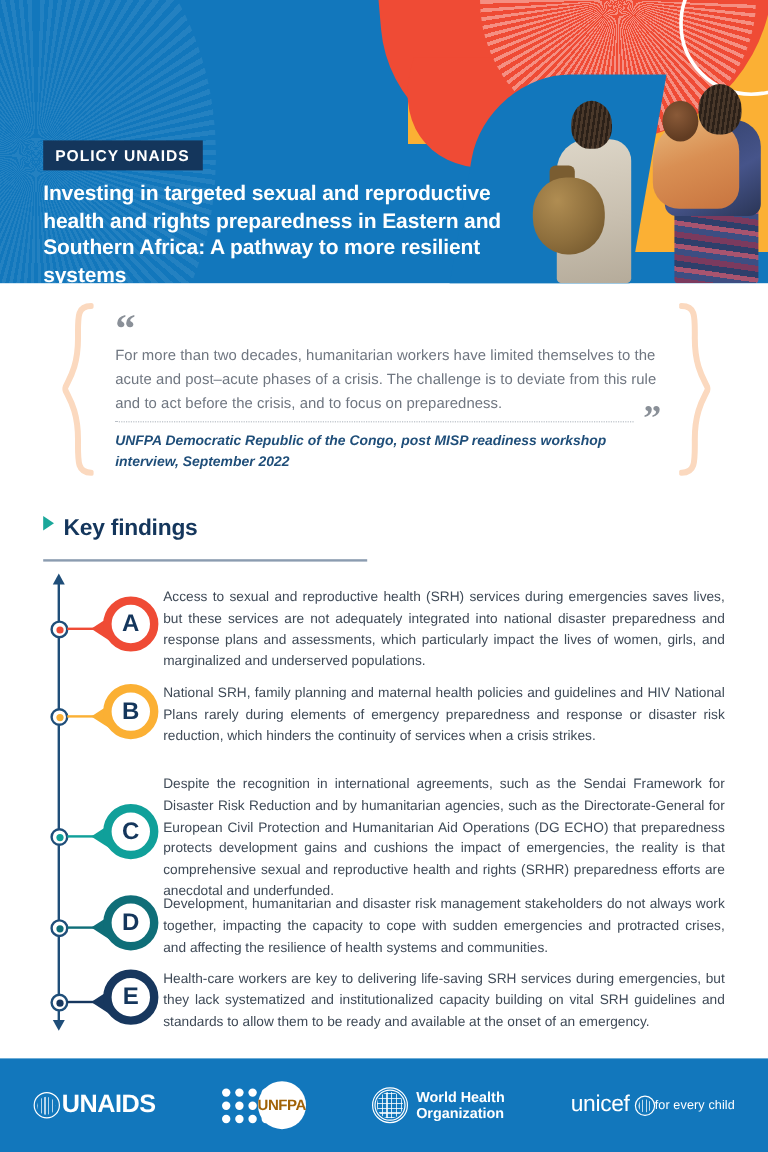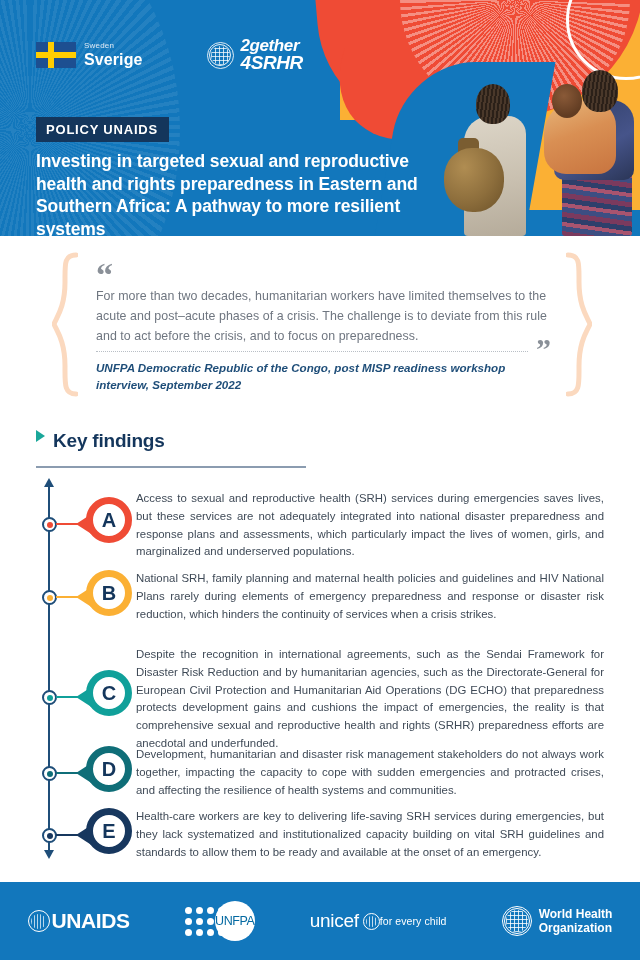--- a/index.html
+++ b/index.html
@@ -280,21 +280,21 @@
 
   .unfpa-dots {
     display: grid; grid-template-columns: repeat(4, 7px); grid-template-rows: repeat(3, 7px);
     gap: 4px; margin-right: -10px;
   }
   .unfpa-dots i { display: block; width: 7px; height: 7px; border-radius: 50%; background: #fff; }
   .unfpa-circ {
     width: 40px; height: 40px; border-radius: 50%; background: #fff;
     display: flex; align-items: center; justify-content: center; position: relative; z-index: 2;
   }
-  .unfpa-word { font-size: 12.5px; font-weight: 400; color: #0369a1; letter-spacing: -.4px; }
+  .unfpa-word { font-size: 12.5px; font-weight: 700; color: #a16207; letter-spacing: -.4px; }
 
   .unicef-box { color: #fff; text-align: left; }
   .unicef-top { display: flex; align-items: center; gap: 4px; }
   .unicef-word { font-size: 19px; letter-spacing: -.3px; font-weight: 400; }
   .unicef-mark {
     width: 17px; height: 17px; border-radius: 50%; border: 1.2px solid #fff; position: relative; flex: none;
   }
   .unicef-mark::before {
     content: ""; position: absolute; inset: 2px; border-radius: 50%;
     background: repeating-linear-gradient(90deg, rgba(255,255,255,.75) 0 1px, transparent 1px 3px);
@@ -329,36 +329,20 @@
       </div>
       <div class="fig fig-b">
         <div class="dress"></div>
         <div class="shawl"></div>
         <div class="baby-wrap"></div>
         <div class="head head-b"></div>
         <div class="baby-head"></div>
       </div>
     </div>
 
-    <div class="logo-row">
-      <div class="sweden-logo">
-        <div class="sw-flag"></div>
-        <div class="sw-txt">
-          <span class="sw-small">Sweden</span>
-          <span class="sw-big">Sverige</span>
-        </div>
-      </div>
-      <div class="together-logo">
-        <div class="un-emblem"></div>
-        <div class="tg-txt">
-          <span class="tg-1">2gether</span>
-          <span class="tg-2">4SRHR</span>
-        </div>
-      </div>
-    </div>
 
     <div class="badge">POLICY UNAIDS</div>
     <div class="title">Investing in targeted sexual and reproductive health and rights preparedness in Eastern and Southern Africa: A pathway to more resilient systems</div>
   </div>
 
   <div class="quote-box">
     <div class="brk brk-l">
       <svg width="26" height="145" viewBox="0 0 26 145">
         <path d="M24 3 C12 3 13 12 13 30 C13 56 4 66 2 72 C4 78 13 88 13 114 C13 132 12 142 24 142" fill="none" stroke="#fbd9bf" stroke-width="5" stroke-linecap="round"></path>
       </svg>
@@ -477,31 +461,31 @@
           <i></i>
           <i></i>
           <i></i>
           <i></i>
       </span>
       <span class="unfpa-circ">
         <span class="unfpa-word">UNFPA</span>
       </span>
     </div>
 
-    <div class="f-logo unicef-box">
-      <div class="unicef-top">
-        <span class="unicef-word">unicef</span>
-        <span class="unicef-mark"></span>
-      </div>
-      <div class="unicef-rule"></div>
-      <div class="unicef-sub">for every child</div>
-    </div>
-
     <div class="f-logo">
       <span class="who-circle"></span>
       <span class="who-txt">
         <span>World Health</span><br>
         <span>Organization</span>
       </span>
     </div>
 
+    <div class="f-logo unicef-box">
+      <div class="unicef-top">
+        <span class="unicef-word">unicef</span>
+        <span class="unicef-mark"></span>
+      </div>
+      <div class="unicef-rule"></div>
+      <div class="unicef-sub">for every child</div>
+    </div>
+
   </div>
 </div>
 
 </body></html>

